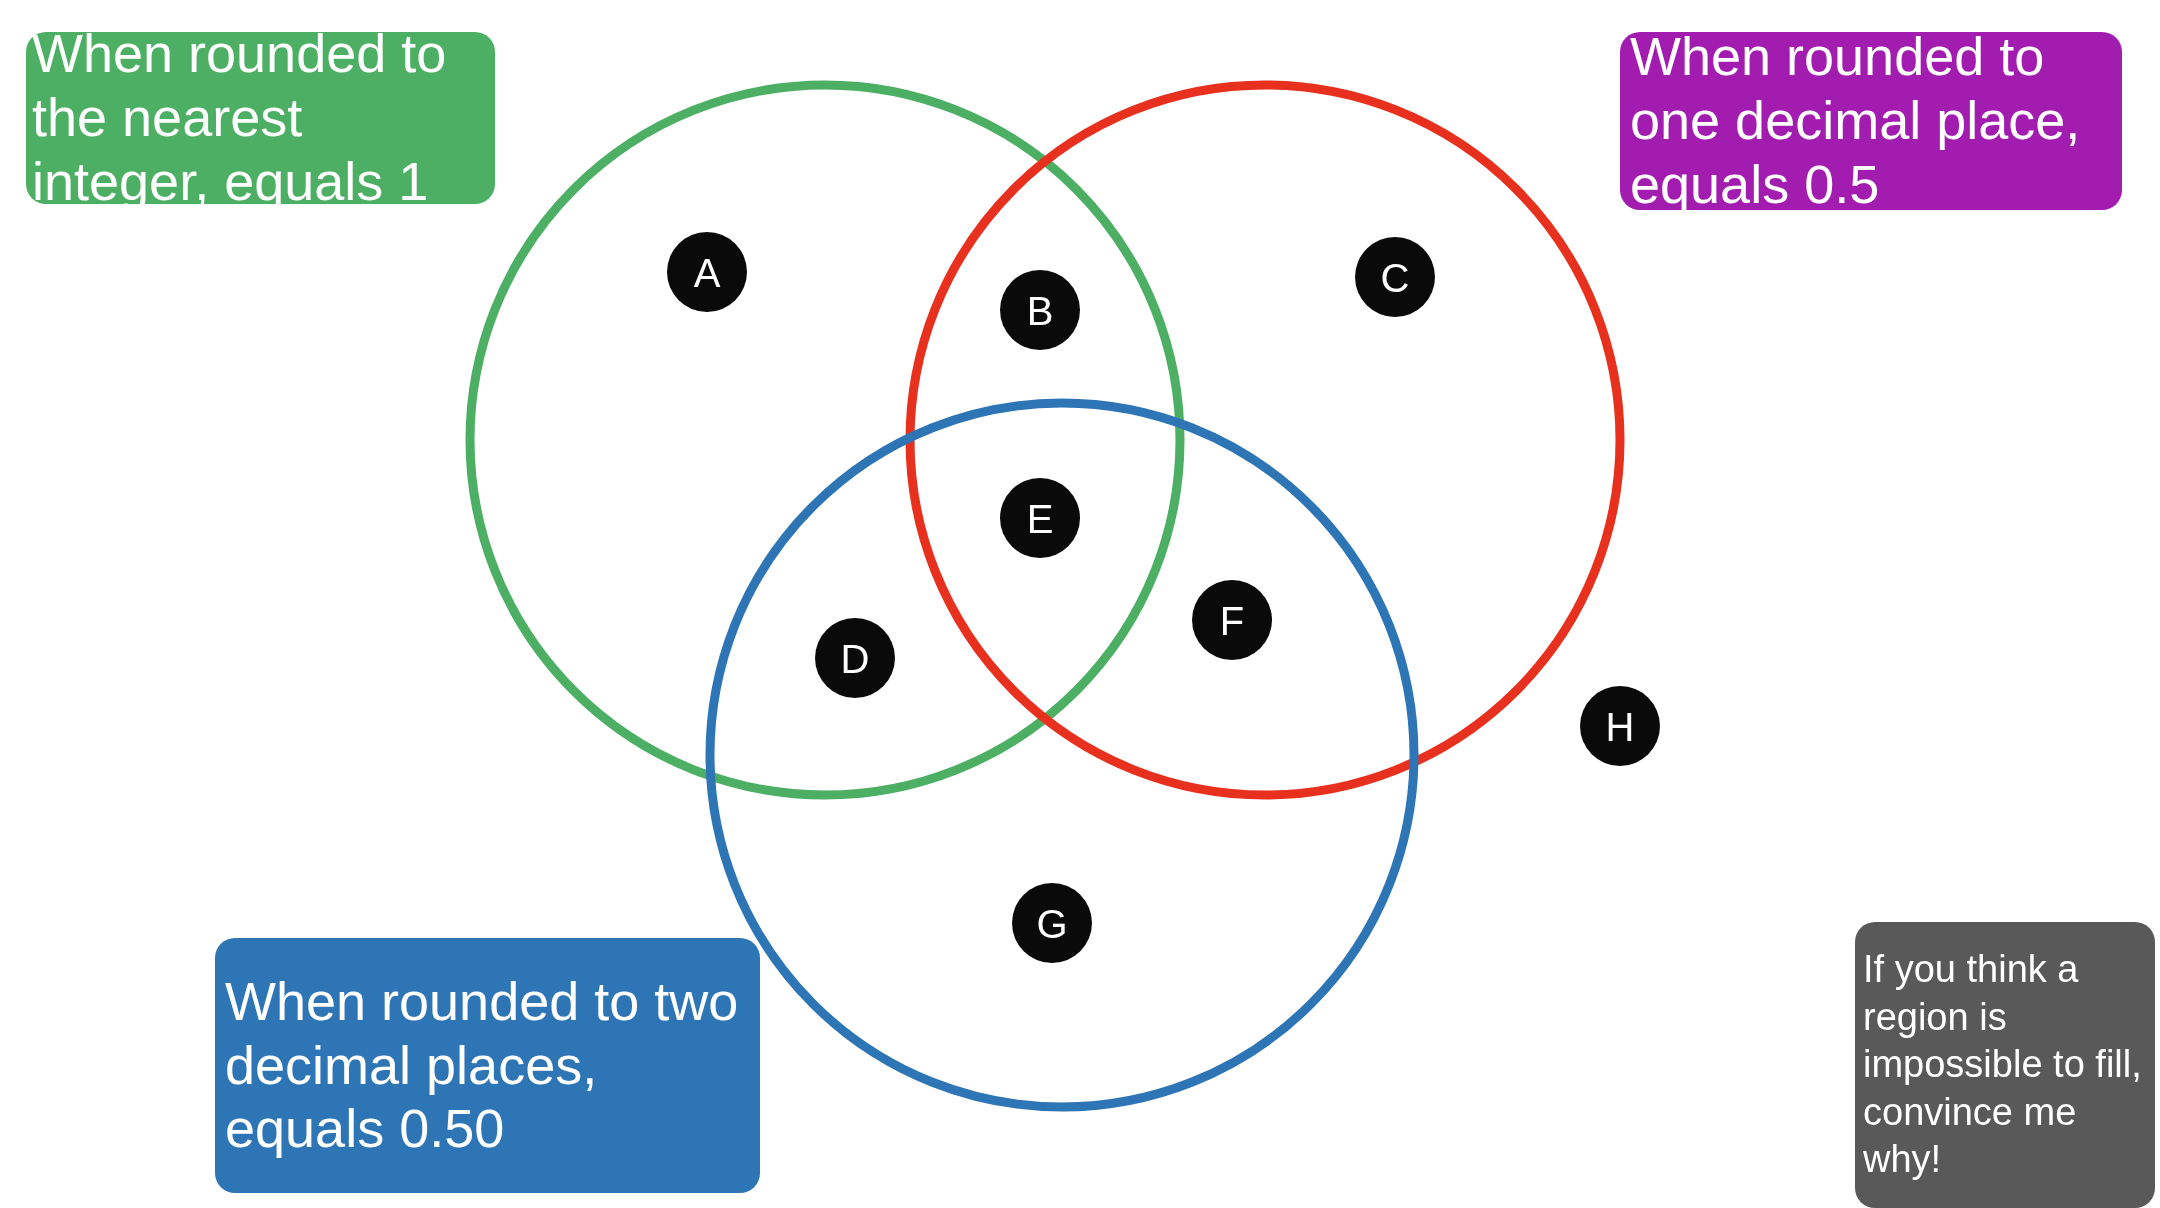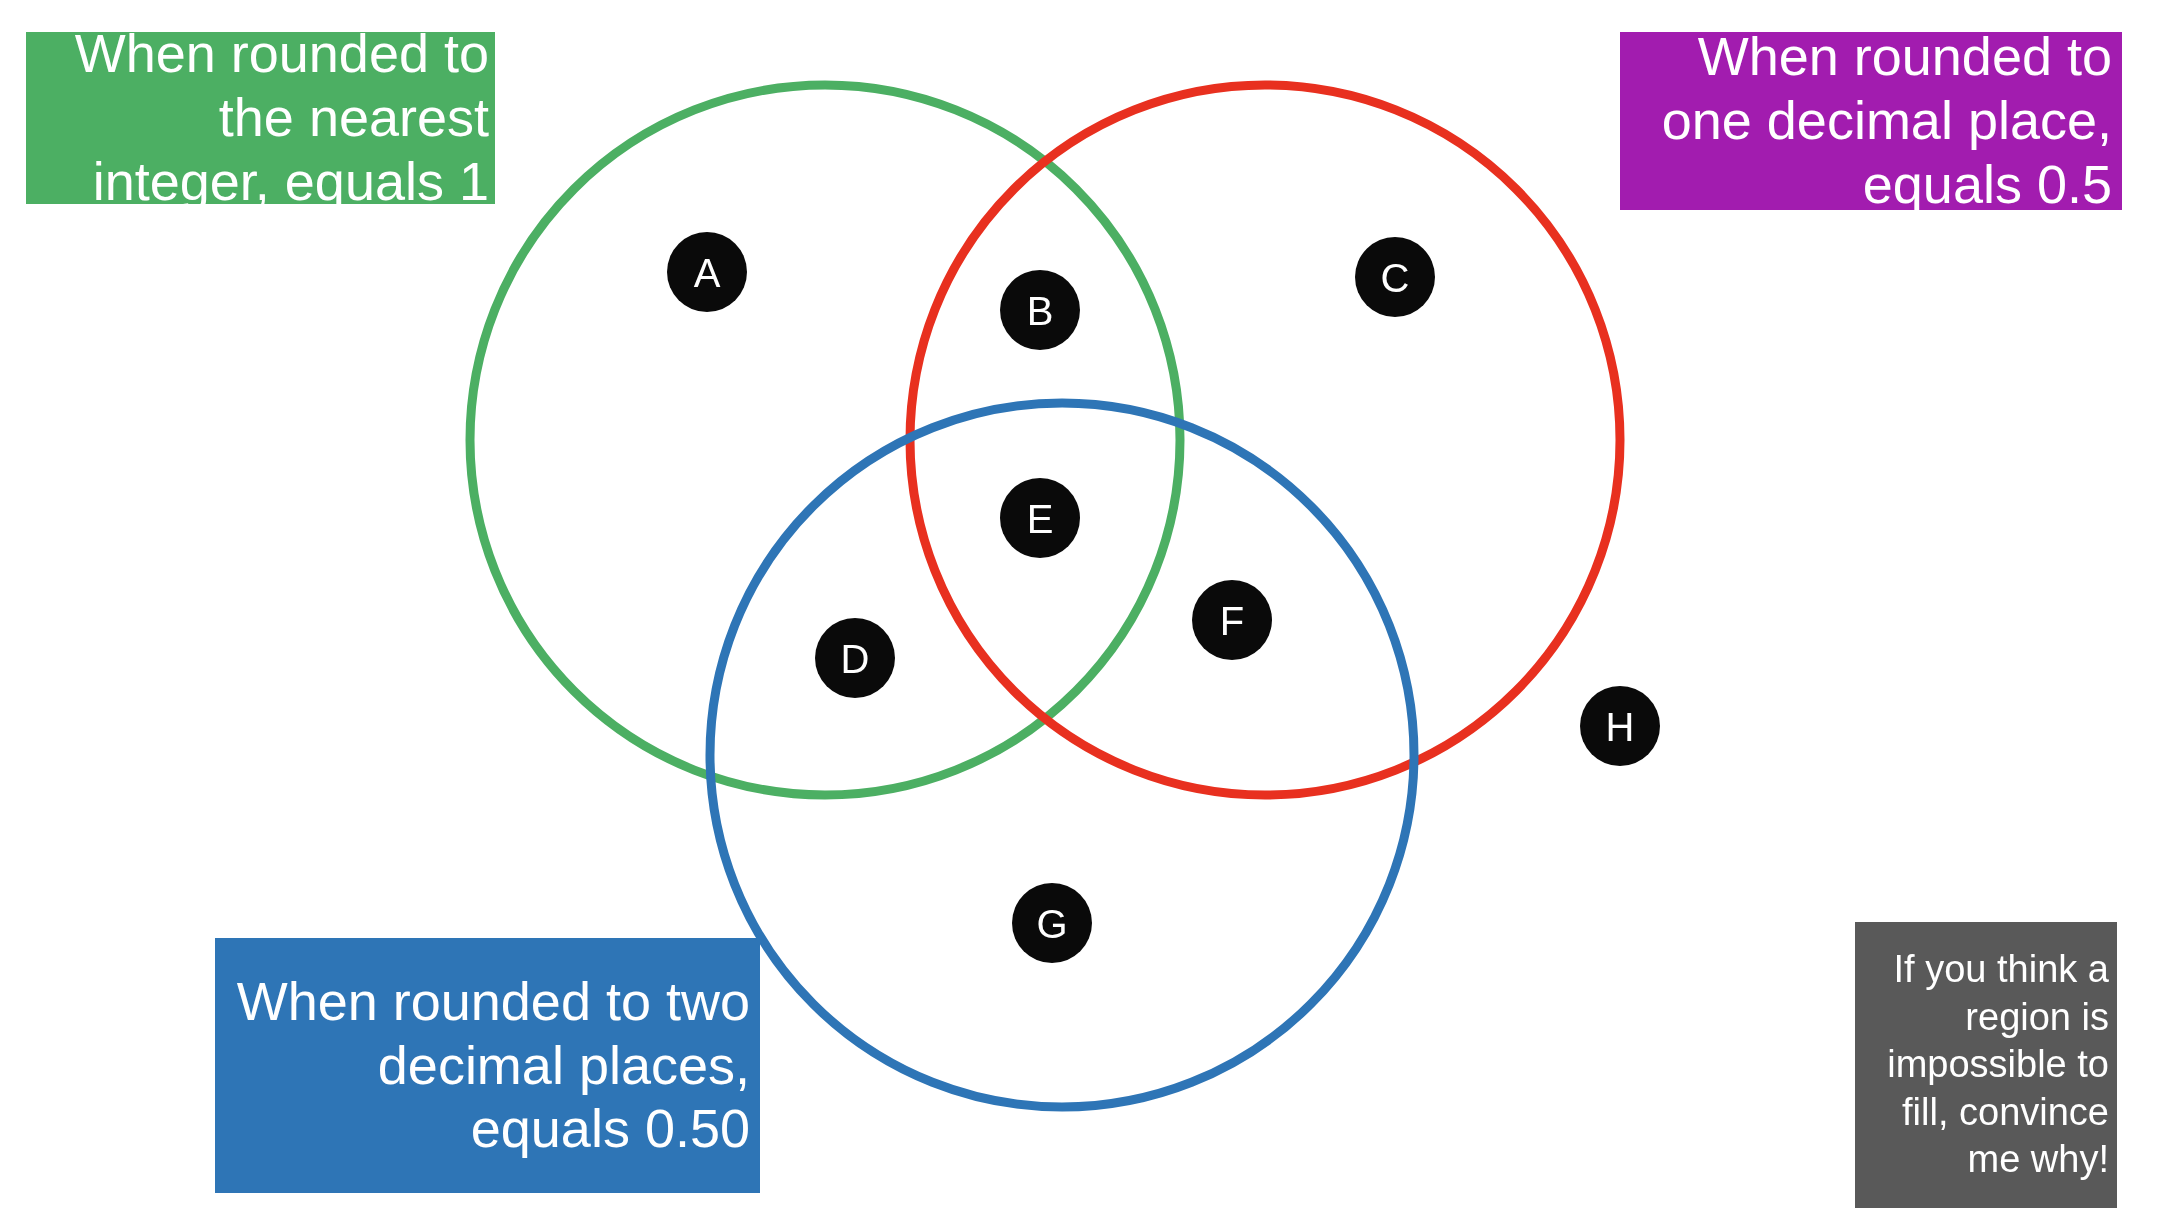--- a/index.html
+++ b/index.html
@@ -24,27 +24,28 @@
   #venn-svg {
     position: absolute;
     left: 0; top: 0;
     width: 2160px;
     height: 1208px;
   }
   .callout {
     position: absolute;
     box-sizing: border-box;
     color: #ffffff;
-    text-align: right;
+    text-align: left;
     line-height: 1.18;
     display: flex;
     align-items: center;
     justify-content: center;
     white-space: pre-line;
     font-weight: 400;
+    border-radius: 20px;
   }
   #callout-integer {
     left: 26px;
     top: 32px;
     width: 469px;
     height: 172px;
     background: #4CAF63;
     font-size: 54px;
     padding: 0 6px;
   }
@@ -62,21 +63,21 @@
     top: 938px;
     width: 545px;
     height: 255px;
     background: #2E75B6;
     font-size: 54px;
     padding: 8px 10px;
   }
   #callout-note {
     left: 1855px;
     top: 922px;
-    width: 262px;
+    width: 300px;
     height: 286px;
     background: #595959;
     font-size: 38px;
     line-height: 1.25;
     padding: 8px 8px;
   }
   .dot-label {
     fill: #ffffff;
     font-family: "Liberation Sans", sans-serif;
     font-size: 40px;

